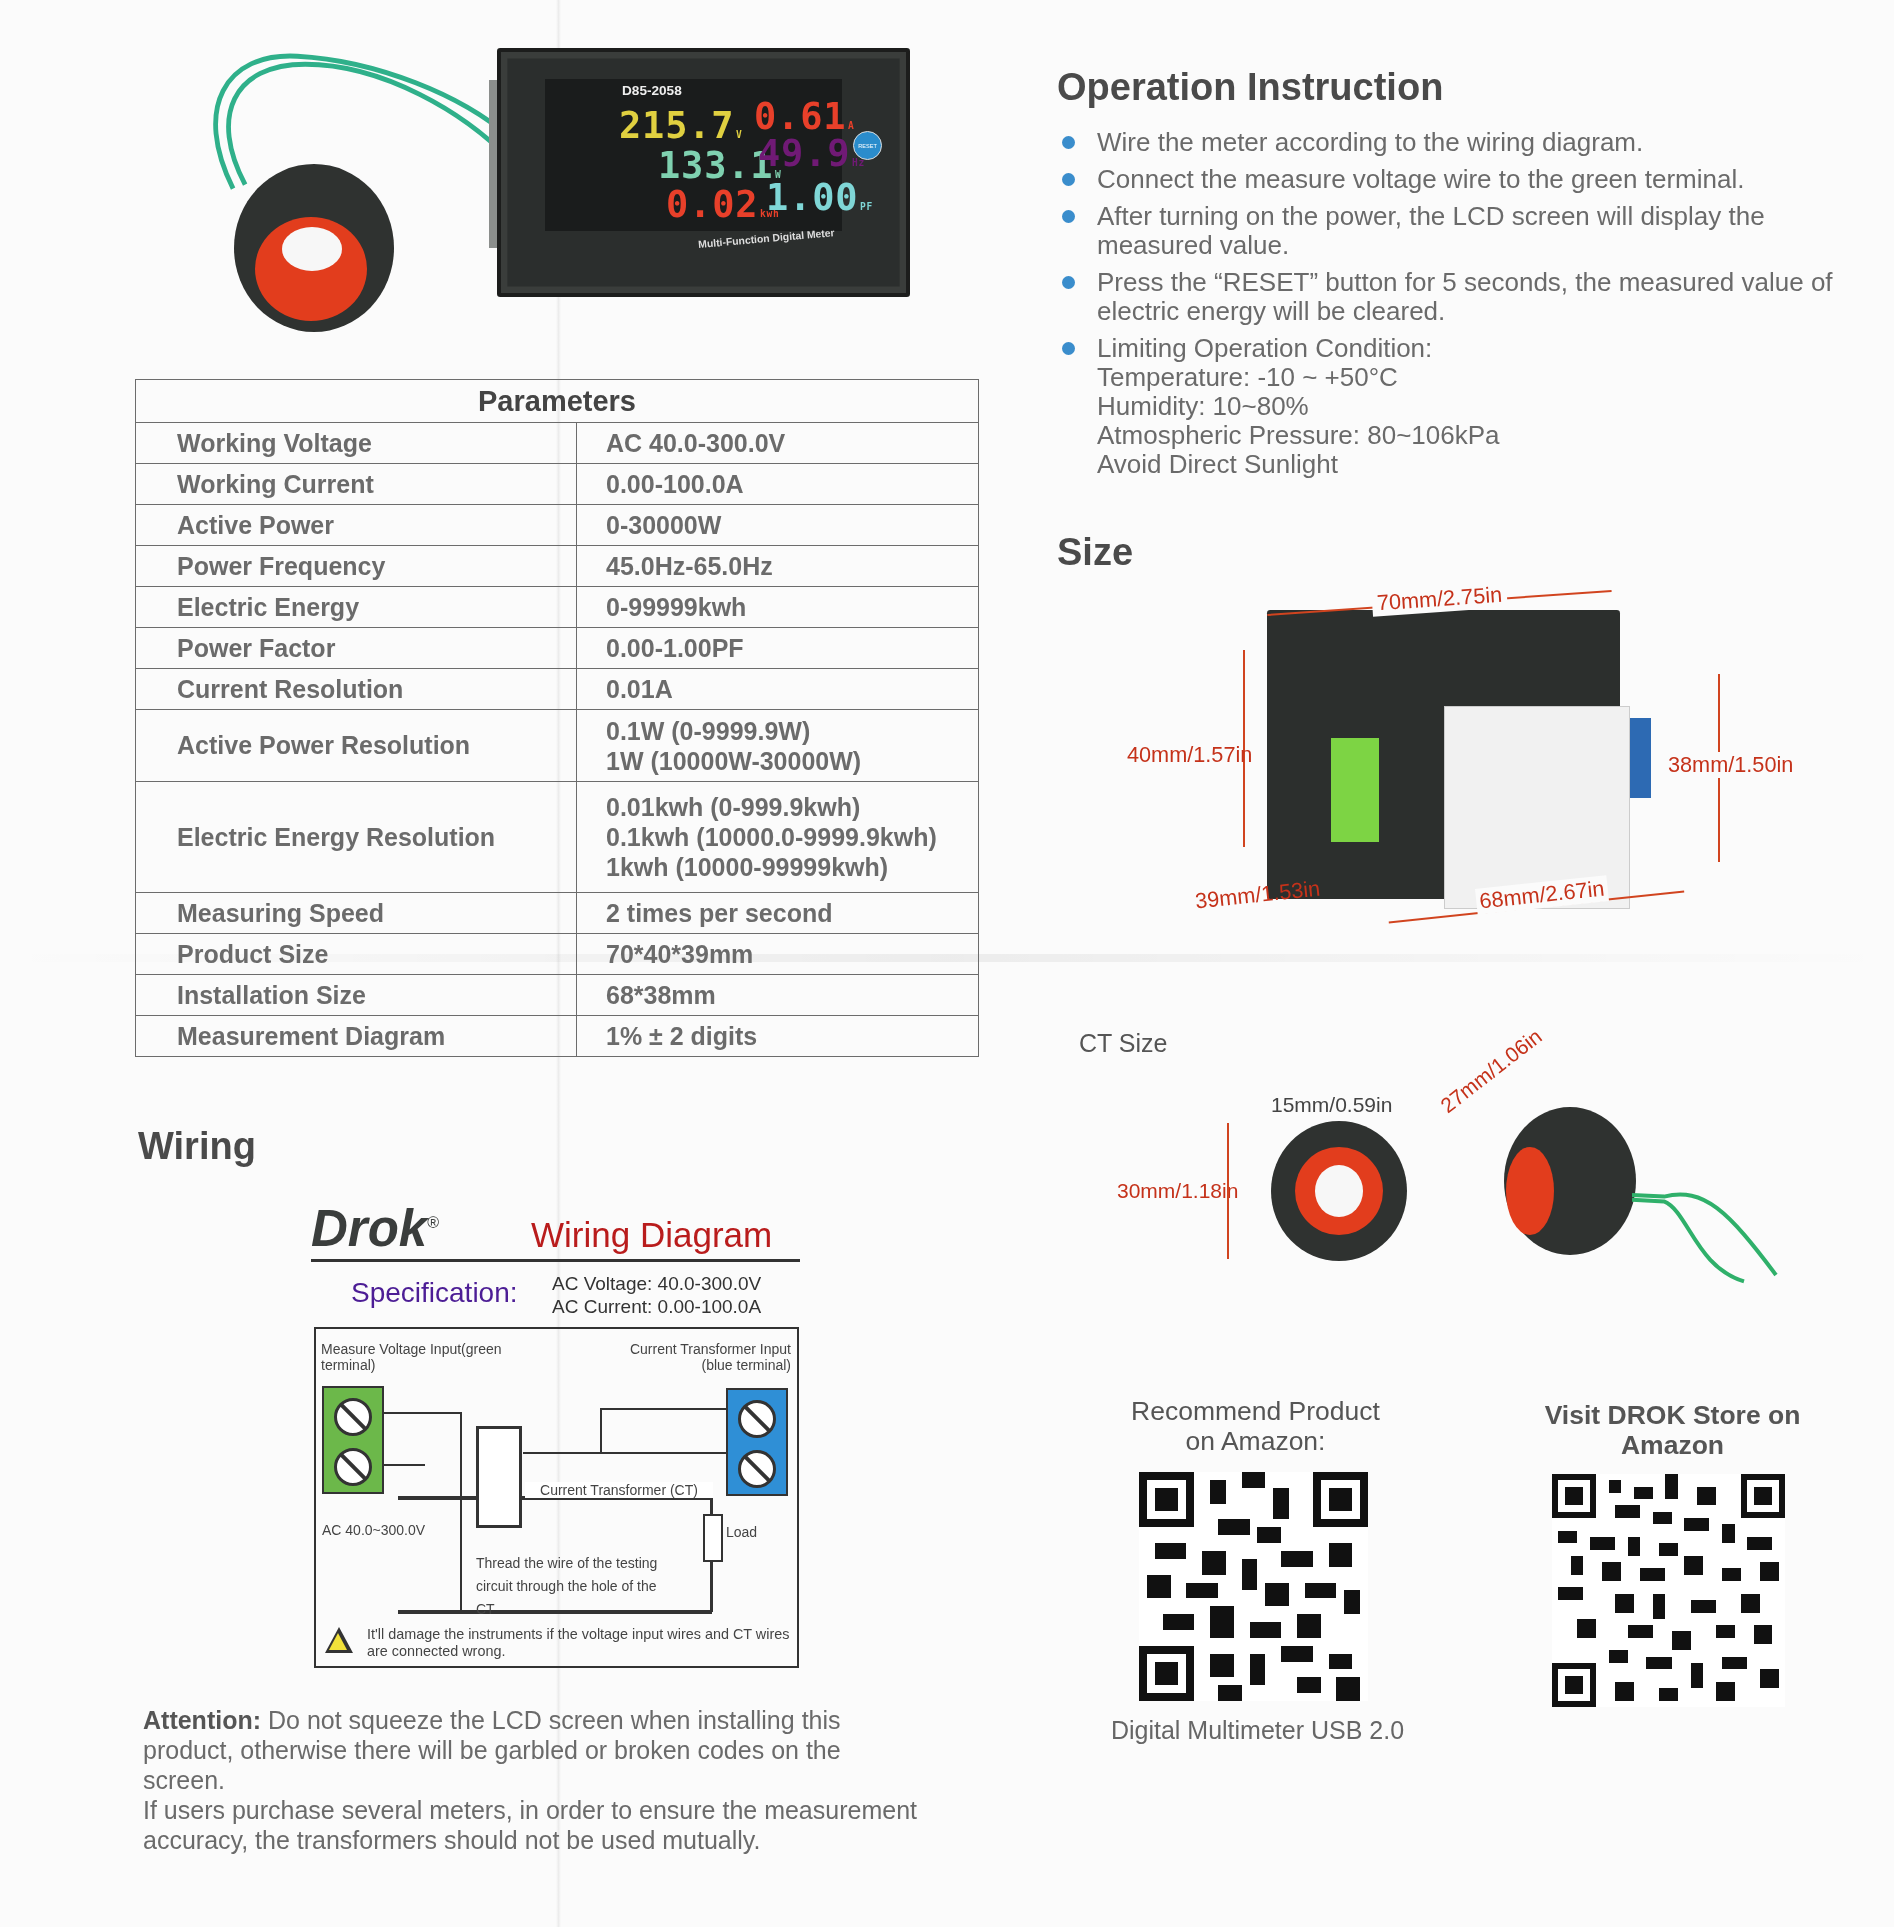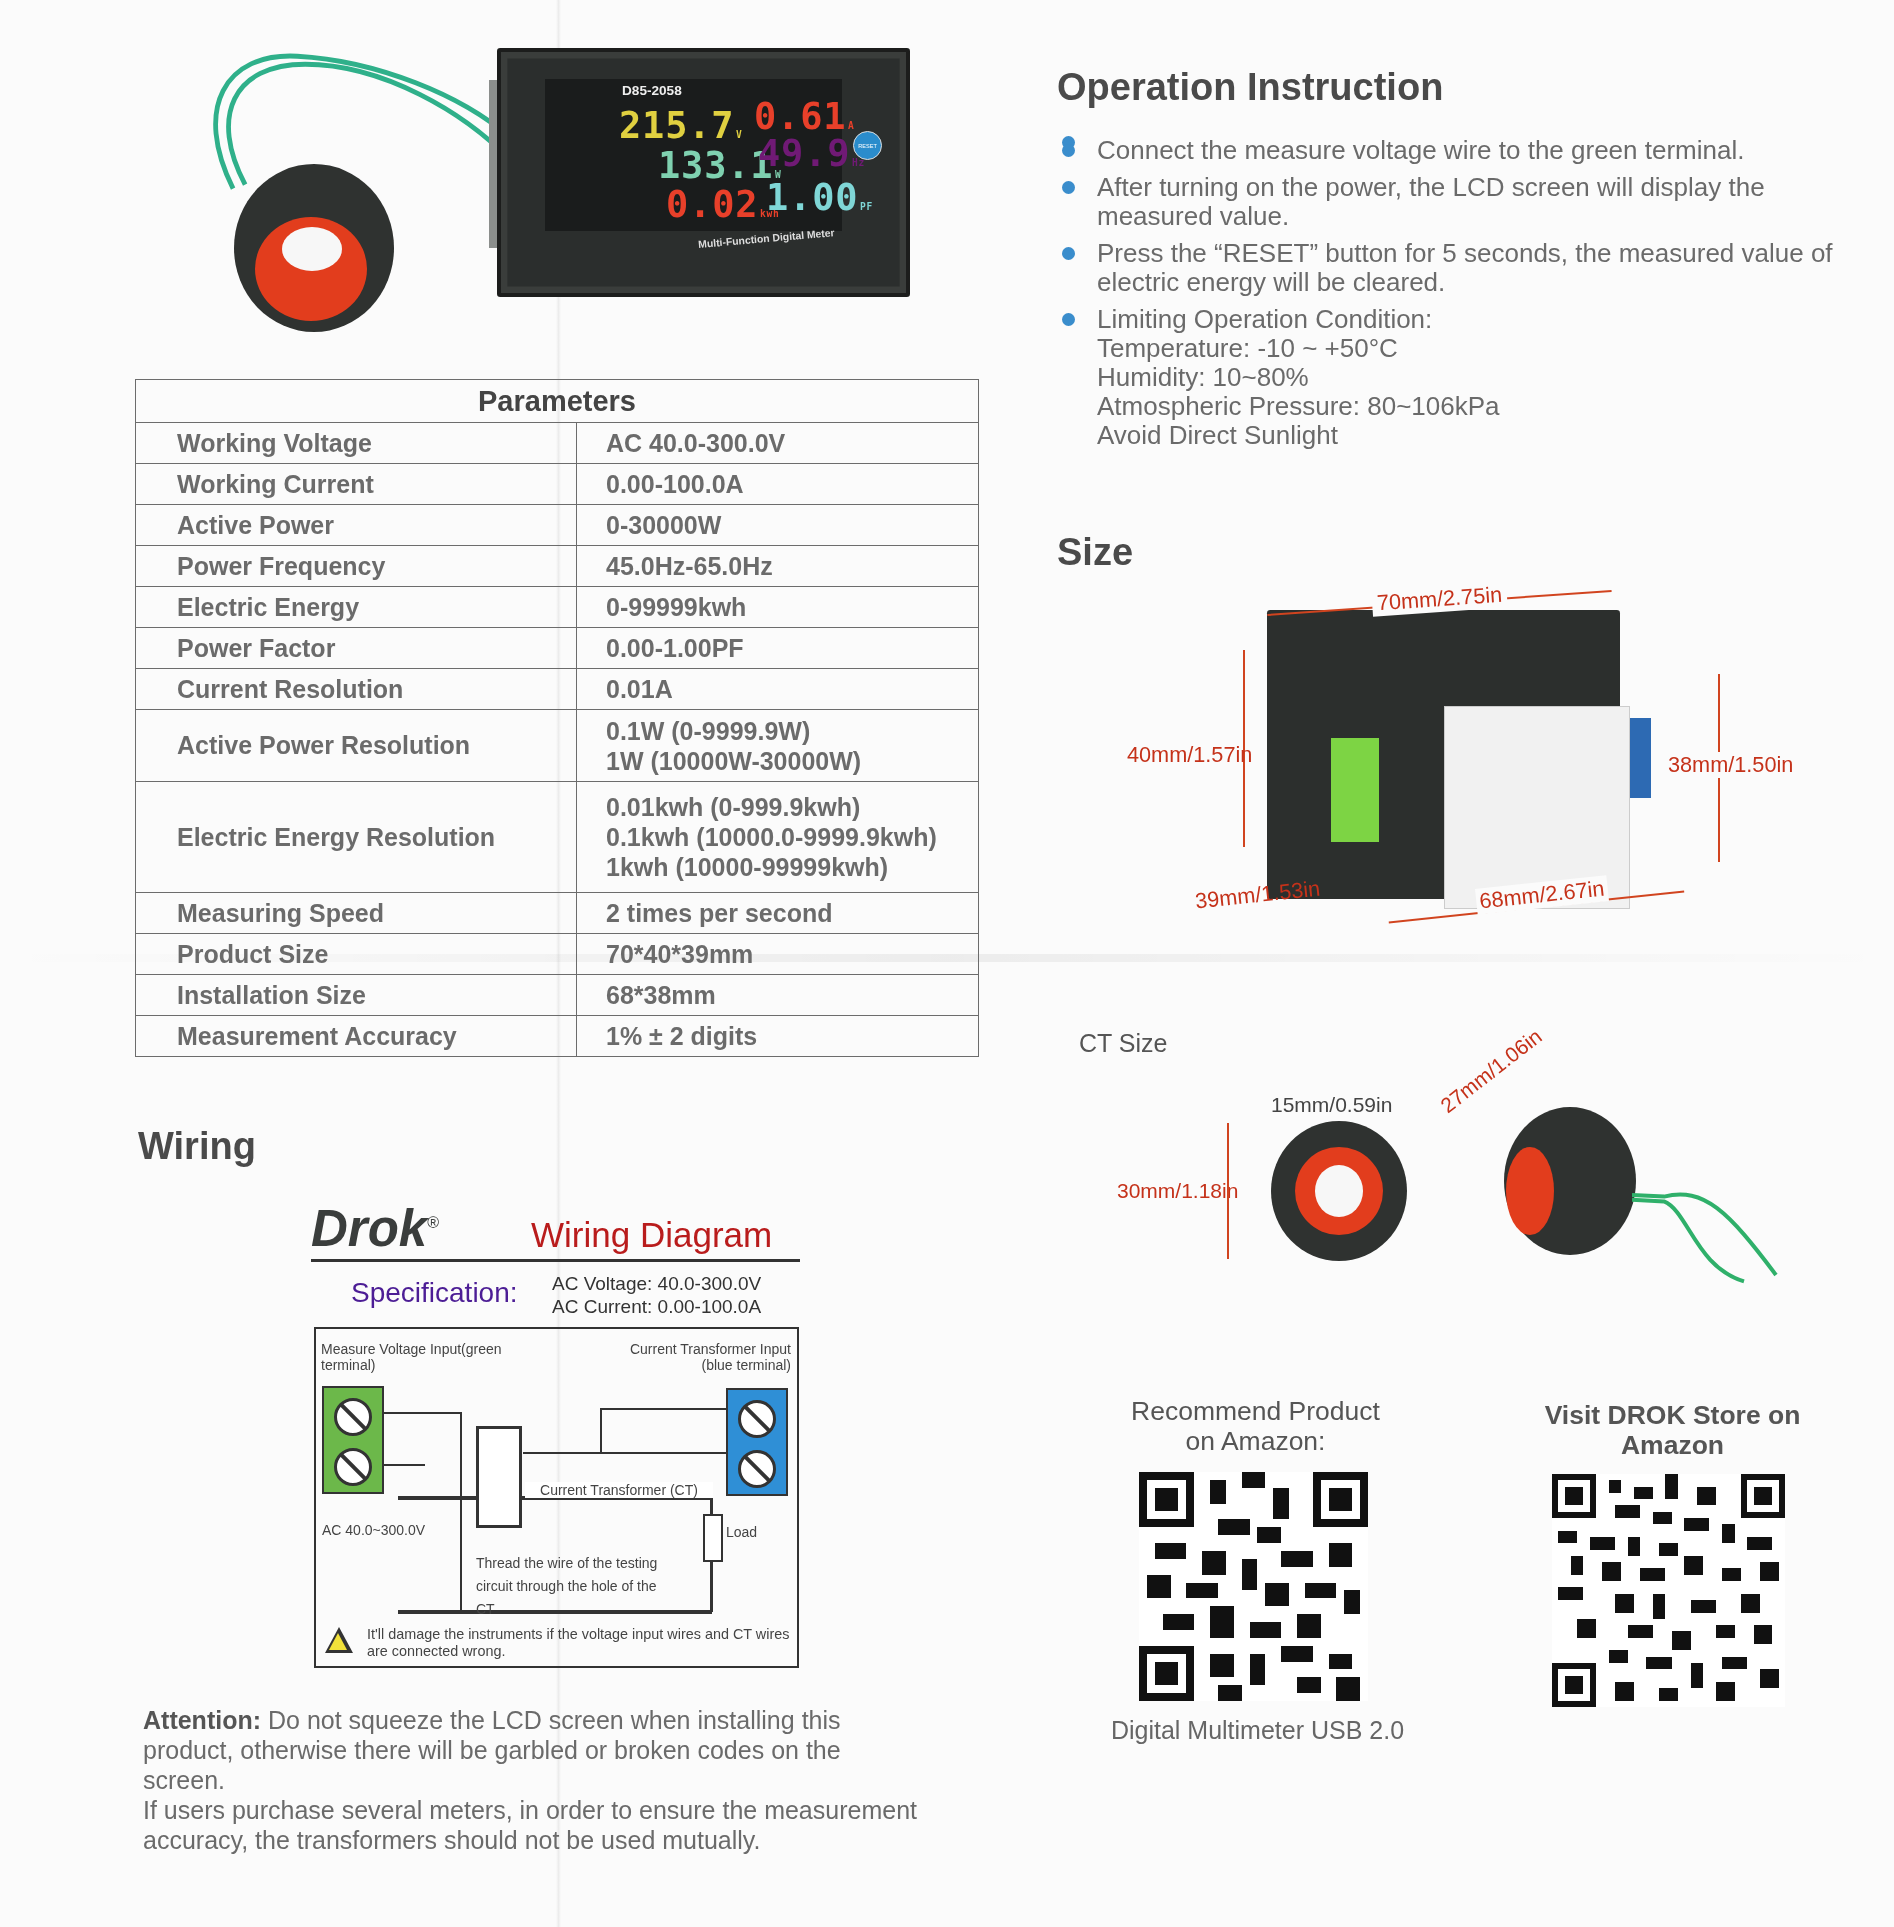--- a/index.html
+++ b/index.html
@@ -154,29 +154,29 @@
       </tr>
     <tr>
         <td class="k">Product Size</td>
         <td class="v">70*40*39mm</td>
       </tr>
     <tr>
         <td class="k">Installation Size</td>
         <td class="v">68*38mm</td>
       </tr>
     <tr>
-        <td class="k">Measurement Accuracy</td>
+        <td class="k">Measurement Diagram</td>
         <td class="v">1% ± 2 digits</td>
       </tr>
   </tbody>
 </table>
 
 <h2 class="sec" style="left:1057px;top:66px;">Operation Instruction</h2>
 <ul class="ops">
-  <li><span class="dot"></span></li>
+  <li><span class="dot"></span><span>Wire the meter according to the wiring diagram.</span></li>
   <li><span class="dot"></span><span>Connect the measure voltage wire to the green terminal.</span></li>
   <li style="width:722px"><span class="dot"></span><span>After turning on the power, the LCD screen will display the measured value.</span></li>
   <li style="width:778px"><span class="dot"></span><span>Press the “RESET” button for 5 seconds, the measured value of electric energy will be cleared.</span></li>
   <li><span class="dot"></span><span>Limiting Operation Condition:</span>
     <span class="sub">Temperature: -10 ~ +50°C</span>
     <span class="sub">Humidity: 10~80%</span>
     <span class="sub">Atmospheric Pressure: 80~106kPa</span>
     <span class="sub">Avoid Direct Sunlight</span>
   </li>
 </ul>

